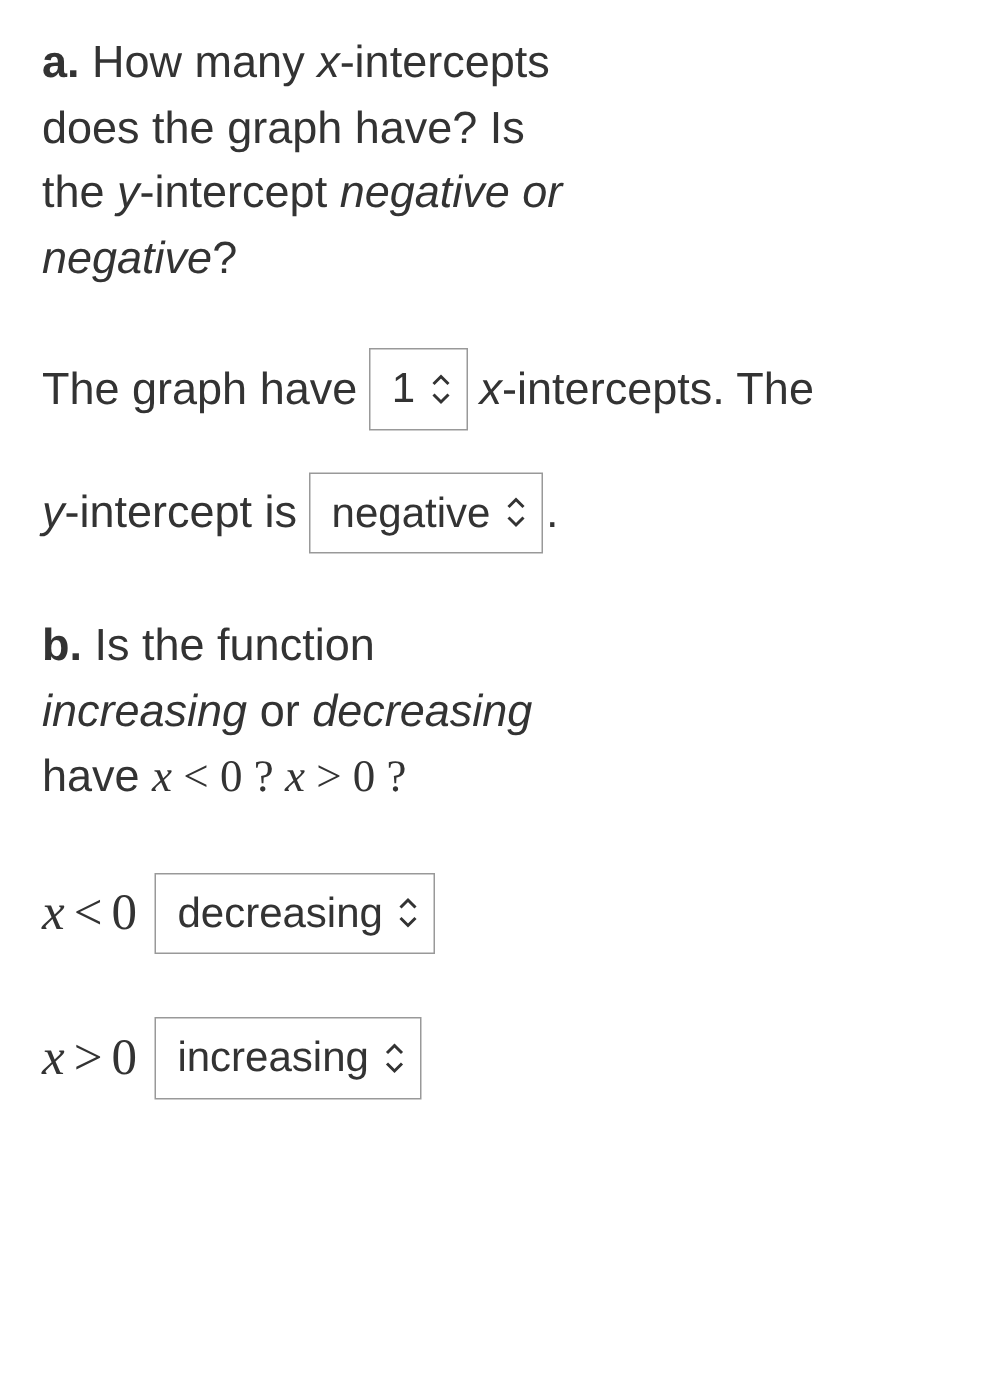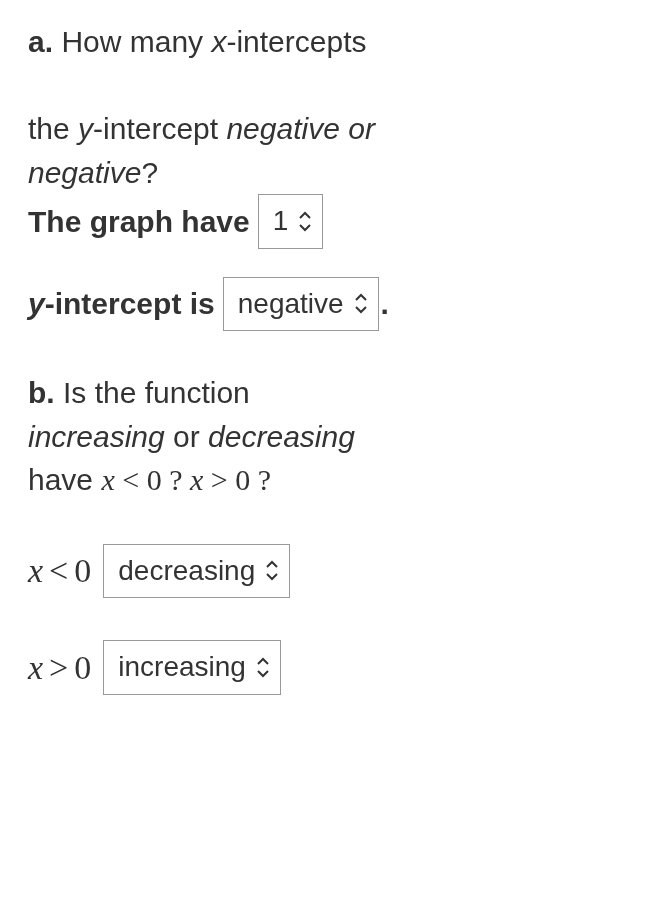--- a/index.html
+++ b/index.html
@@ -24,31 +24,31 @@
     }
     .math {
       font-family: "Times New Roman", Times, serif;
       font-style: italic;
     }
     .math-upright {
       font-family: "Times New Roman", Times, serif;
       font-style: normal;
     }
     .para {
+      margin-bottom: 38px;
     }
     .answer-line {
       display: flex;
       align-items: center;
       flex-wrap: wrap;
       gap: 8px 8px;
       margin-bottom: 28px;
     }
     .answer-line .text {
       white-space: nowrap;
-      font-weight: bold;
     }
     .stepper {
       display: inline-flex;
       align-items: center;
       border: 1px solid #999;
       background: #fff;
       padding: 6px 10px 6px 14px;
       font-size: 28px;
       color: #333;
       gap: 10px;
@@ -95,38 +95,39 @@
     .ineq-label .op, .ineq-label .zero {
       font-style: normal;
     }
   </style>
 </head>
 <body>
 
 <div class="para">
   <span class="bold">a.</span>
   <span>How many </span><span class="italic">x</span><span>-intercepts</span><br>
-  <br>
+  <span>does the graph have? Is</span><br>
   <span>the </span><span class="italic">y</span><span>-intercept </span><span class="italic">negative</span><span class="italic"> or</span><br>
   <span class="italic">negative</span><span>?</span>
 </div>
 
 <div class="answer-line">
   <span class="text">The graph have</span>
   <span class="stepper">
     <span class="stepper-value">1</span>
     <span class="chevrons">
       <svg viewBox="0 0 14 9">
           <polyline points="2,7 7,2 12,7" fill="none" stroke="#333" stroke-width="2"></polyline>
         </svg>
       <svg class="dn" viewBox="0 0 14 9">
           <polyline points="2,2 7,7 12,2" fill="none" stroke="#333" stroke-width="2"></polyline>
         </svg>
     </span>
   </span>
+  <span class="text"><span class="italic">x</span><span>-intercepts. The</span></span>
 </div>
 
 <div class="answer-line" style="margin-bottom:40px;align-items:center;">
   <span class="text"><span class="italic">y</span><span>-intercept is</span></span>
   <span class="stepper">
     <span class="stepper-value">negative</span>
     <span class="chevrons">
       <svg viewBox="0 0 14 9">
           <polyline points="2,7 7,2 12,7" fill="none" stroke="#333" stroke-width="2"></polyline>
         </svg>

